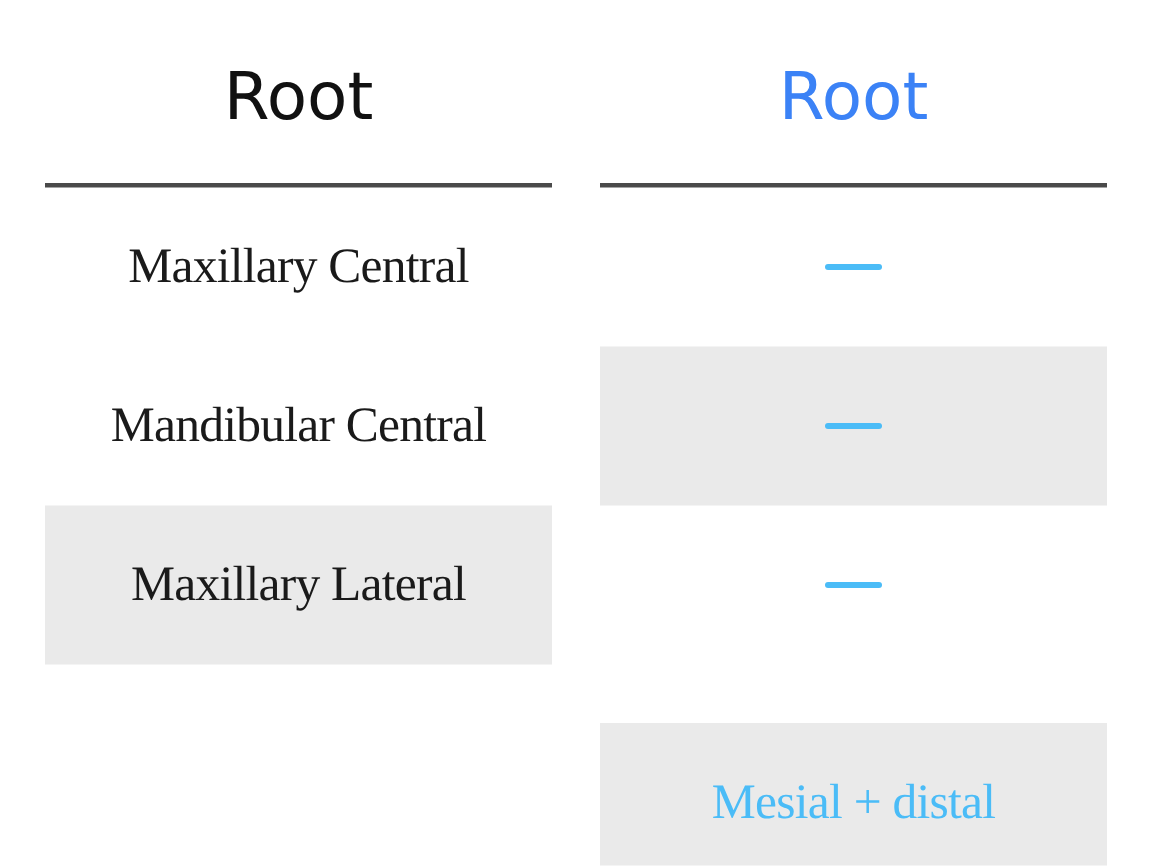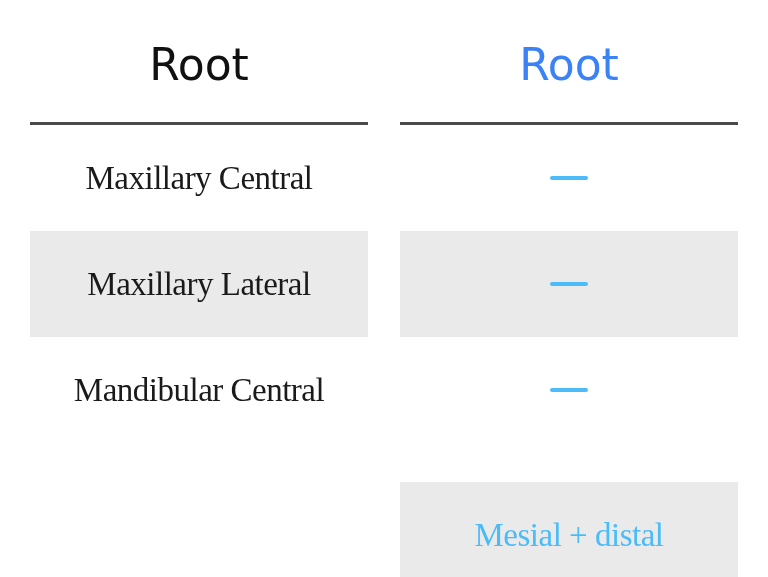--- a/index.html
+++ b/index.html
@@ -19,22 +19,22 @@
   .cell.accent { color:#4bbcf7;margin-top:39px; }
   .dash { width:38px; height:4px; border-radius:2px; background:#4bbcf7; }
 </style>
 </head>
 <body>
 
 <div class="col left">
   <div class="header teeth">Root</div>
   <div class="rule"></div>
   <div class="cell">Maxillary Central</div>
+  <div class="cell">Mandibular Central</div>
   <div class="cell shaded">Maxillary Lateral</div>
-  <div class="cell">Mandibular Central</div>
 </div>
 
 <div class="col right">
   <div class="header root">Root</div>
   <div class="rule"></div>
   <div class="cell">
     <div class="dash"></div>
   </div>
   <div class="cell shaded">
     <div class="dash"></div>

